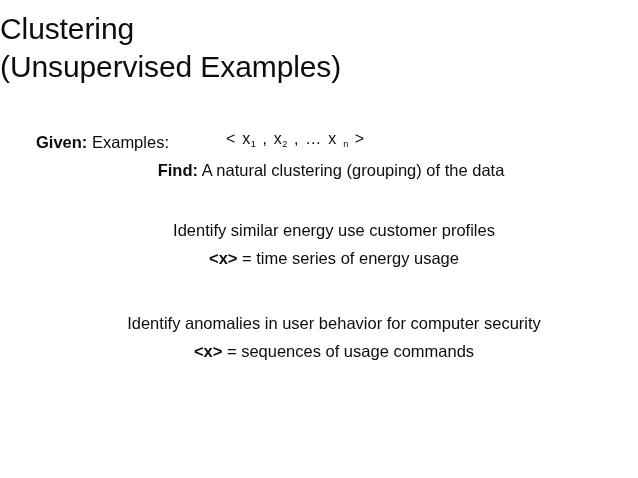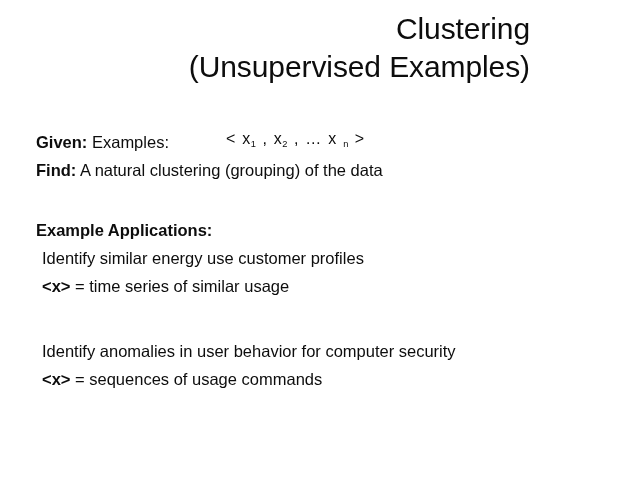--- a/index.html
+++ b/index.html
@@ -22,21 +22,21 @@
     height: 478px;
     background: #ffffff;
   }
 
   
   .title-block {
     position: absolute;
     left: 0;
     top: 10px;
     width: 530px;
-    text-align: right;
+    text-align: left;
   }
   .title-line {
     font-size: 30px;
     line-height: 38px;
     font-weight: 400;
     letter-spacing: -0.1px;
     white-space: nowrap;
     color: #0d0d0d;
   }
 
@@ -46,20 +46,21 @@
     left: 36px;
     top: 128px;
     width: 590px;
   }
 
   .line {
     font-size: 16.5px;
     line-height: 28px;
     white-space: nowrap;
     color: #0d0d0d;
+    text-align: center;
   }
   .line.indent {
     padding-left: 6px;
   }
   .lead {
     font-weight: bold;
   }
   .vec {
     font-weight: bold;
   }
@@ -116,24 +117,23 @@
 
     <div class="given-row">
       <span class="given-label"><span class="lead">Given:</span><span> Examples:</span></span>
       <span class="math"><span>&lt;</span><span class="sp"> </span><span>x</span><sub>1</sub><span class="sp"> </span><span>,</span><span class="sp"> </span><span>x</span><sub>2</sub><span class="sp"> </span><span>,</span><span class="sp"> </span><span>…</span><span class="sp"> </span><span>x</span><span class="sp"> </span><sub>n</sub><span class="sp"> </span><span>&gt;</span></span>
     </div>
 
     <div class="line"><span class="lead">Find:</span><span> A natural clustering (grouping) of the data</span></div>
 
     <div class="gap-lg"></div>
 
-    <div class="apps-head">Example Applications:</div>
 
     <div class="line indent">Identify similar energy use customer profiles</div>
-    <div class="line indent"><span class="vec">&lt;x&gt;</span><span> = time series of similar usage</span></div>
+    <div class="line indent"><span class="vec">&lt;x&gt;</span><span> = time series of energy usage</span></div>
 
     <div class="gap-blank"></div>
 
     <div class="line indent">Identify anomalies in user behavior for computer security</div>
     <div class="line indent"><span class="vec">&lt;x&gt;</span><span> = sequences of usage commands</span></div>
 
   </div>
 </div>
 
 </body></html>

